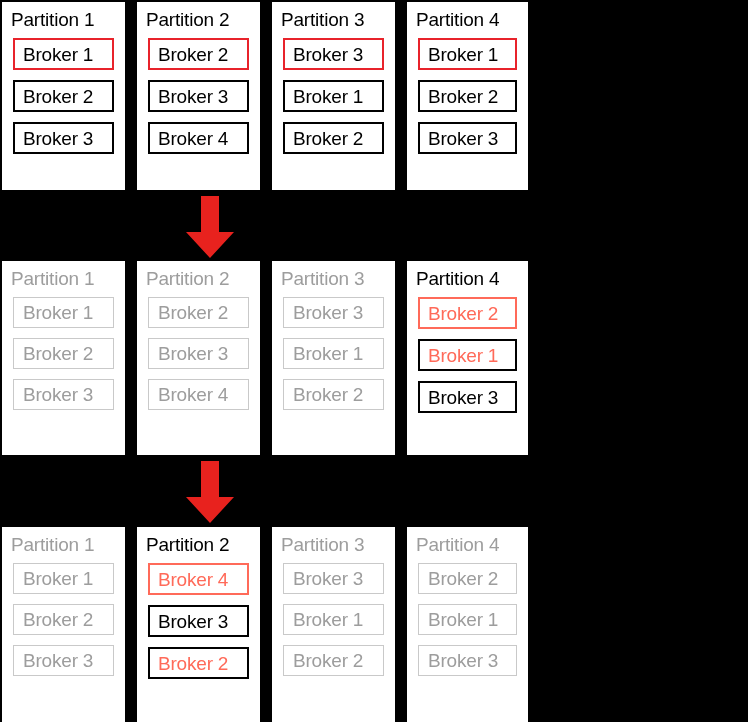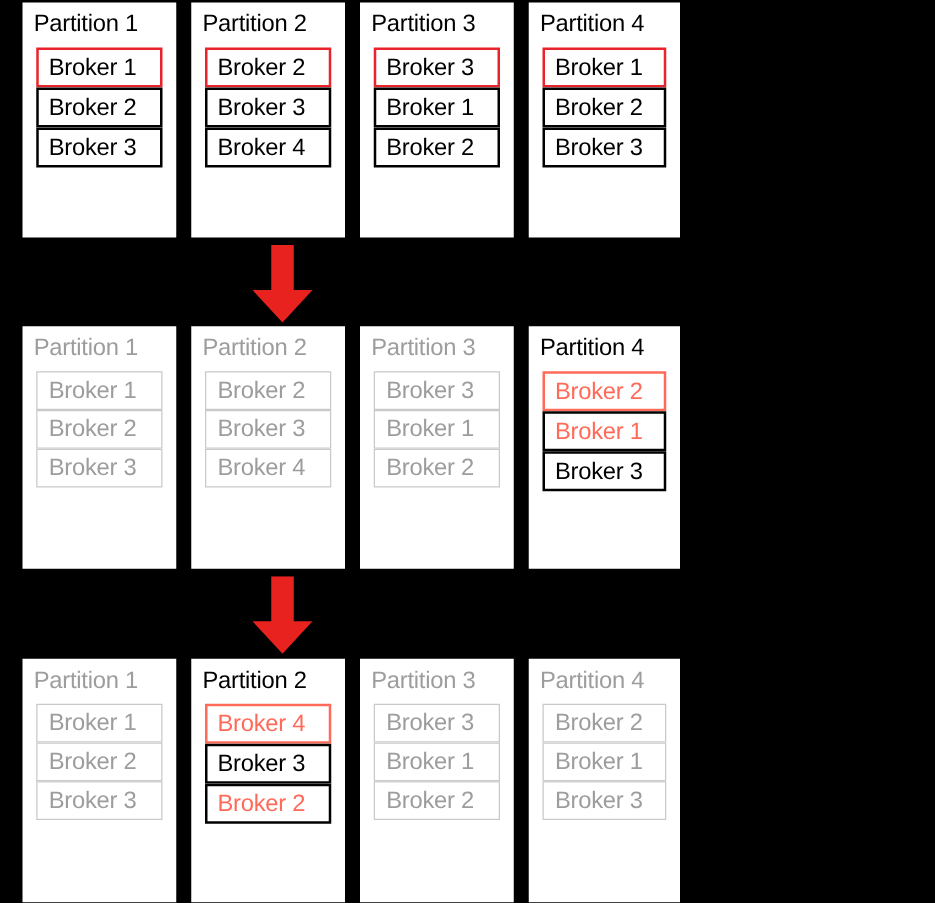--- a/index.html
+++ b/index.html
@@ -12,21 +12,21 @@
     width: 748px;
     height: 722px;
     position: relative;
     overflow: hidden;
     font-family: "Liberation Sans", sans-serif;
     -webkit-font-smoothing: antialiased;
   }
 
   #stage {
     position: absolute;
-    left: 16px;
+    left: 0;
     top: 0;
     width: 708px;
     height: 722px;
     background: #000000;
   }
 
   
   .row {
     position: absolute;
     left: 0;
@@ -67,20 +67,21 @@
 
   .broker {
     box-sizing: border-box;
     height: 32px;
     line-height: 30px;
     border: 2px solid #000000;
     background: #ffffff;
     font-size: 19px;
     color: #000000;
     padding-left: 8px;
+    margin-bottom: 10px;
     white-space: nowrap;
     letter-spacing: -0.2px;
   }
   .broker:last-child { margin-bottom: 0; }
 
   
   .broker.leader {
     border-color: #e8232b;
   }
   

